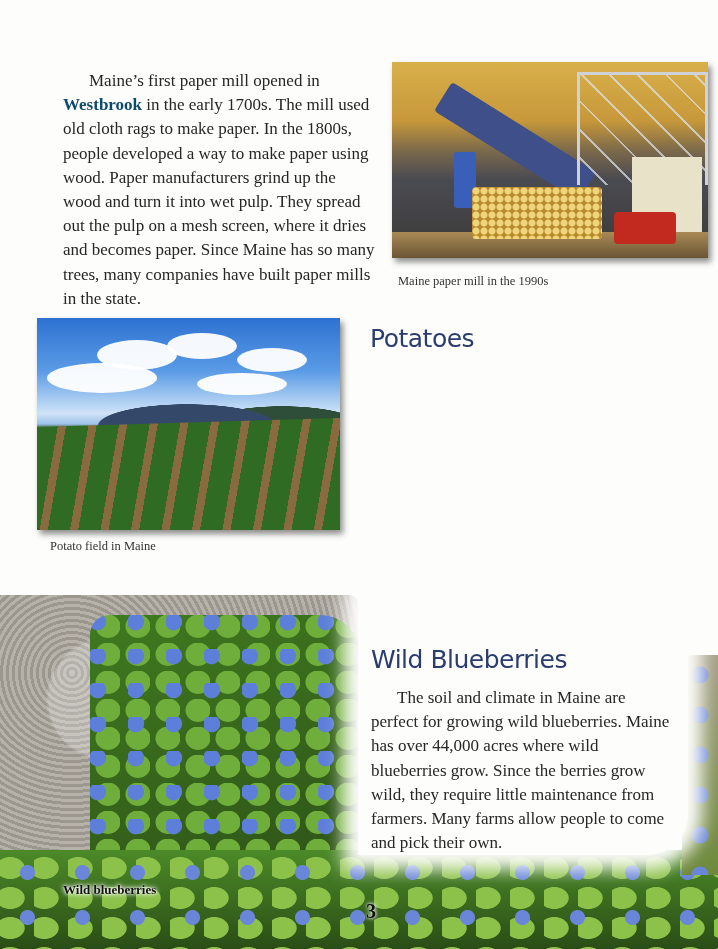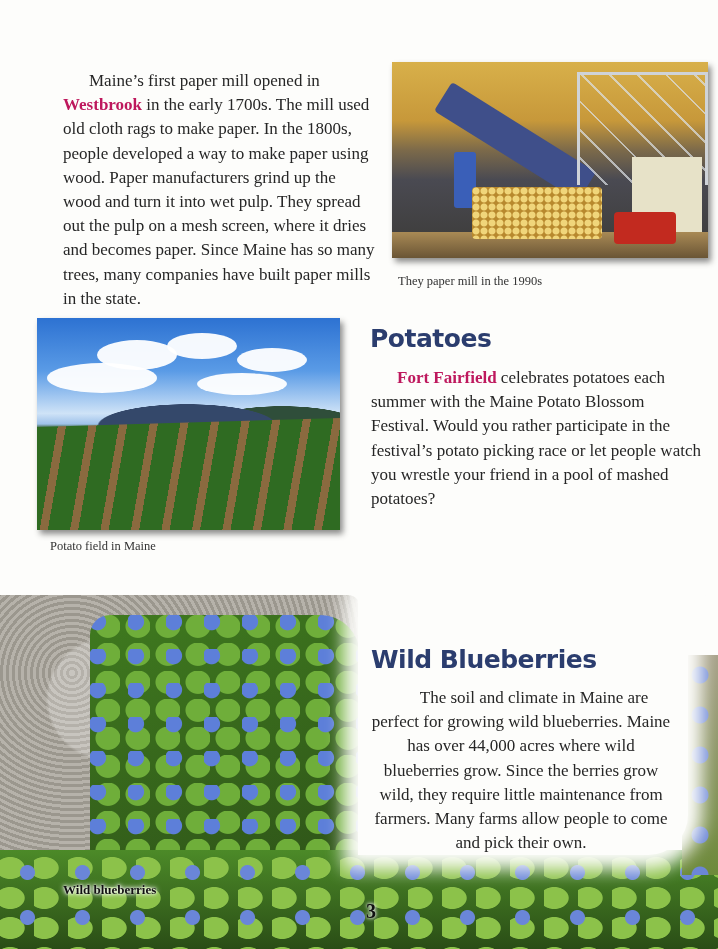--- a/index.html
+++ b/index.html
@@ -7,25 +7,25 @@
     width:718px; height:949px; position:relative; overflow:hidden;
     background:#fdfdfb;
     font-family:"Liberation Serif","DejaVu Serif",serif;
     color:#2a2a2a;
   }
   .para {
     position:absolute; font-size:17px; line-height:24.2px; margin:0;
     color:#262626;
   }
   .para p { margin:0; text-indent:26px; }
-  .hl { color:#be185d; font-weight:bold; }
+  .hl { color:#0c4a6e; font-weight:bold; }
   .heading {
     position:absolute; margin:0;
     font-family:"DejaVu Sans","Liberation Sans",sans-serif;
-    font-size:25px; font-weight:bold; color:#2b3d6e; letter-spacing:-0.5px;
+    font-size:25px; font-weight:normal; color:#2b3d6e; letter-spacing:-0.5px;
   }
   .caption {
     position:absolute; font-size:12.5px; color:#333;
   }
   .photo { position:absolute; box-shadow:3px 4px 6px rgba(0,0,0,0.45); overflow:hidden; }
 
   
   #mill {
     left:392px; top:62px; width:316px; height:196px;
     background:
@@ -110,37 +110,36 @@
 
 <div id="mill" class="photo">
   <div class="conveyor"></div>
   <div class="frame"></div>
   <div class="building"></div>
   <div class="bin"></div>
   <div class="ground"></div>
   <div class="logs"></div>
   <div class="truck"></div>
 </div>
-<div class="caption" style="left:398px; top:274px;">They paper mill in the 1990s</div>
+<div class="caption" style="left:398px; top:274px;">Maine paper mill in the 1990s</div>
 
 <div id="field" class="photo">
   <div class="cloud" style="left:60px; top:22px; width:80px; height:30px;"></div>
   <div class="cloud" style="left:10px; top:45px; width:110px; height:30px;"></div>
   <div class="cloud" style="left:130px; top:15px; width:70px; height:26px;"></div>
   <div class="cloud" style="left:200px; top:30px; width:70px; height:24px;"></div>
   <div class="cloud" style="left:160px; top:55px; width:90px; height:22px;"></div>
   <div class="hills"></div>
   <div class="rows"></div>
 </div>
 <div class="caption" style="left:50px; top:539px;">Potato field in Maine</div>
 
 <h2 class="heading" style="left:370px; top:324px;">Potatoes</h2>
 <div class="para" style="left:371px; top:366px; width:335px;">
-  <p><span class="hl">Fort Fairfield</span><span> celebrates potatoes each summer with the Maine Potato Blossom Festival. Would you rather participate in the festival’s potato picking race or let people watch you wrestle your friend in a pool of mashed potatoes?</span></p>
 </div>
 
 <h2 class="heading" style="left:371px; top:645px;">Wild Blueberries</h2>
-<div class="para" style="left:371px; top:686px; width:300px;text-align:center;">
+<div class="para" style="left:371px; top:686px; width:300px;">
   <p>The soil and climate in Maine are perfect for growing wild blueberries. Maine has over 44,000 acres where wild blueberries grow. Since the berries grow wild, they require little maintenance from farmers. Many farms allow people to come and pick their own.</p>
 </div>
 
 <div class="berry-caption">Wild blueberries</div>
 <div class="page-num">3</div>
 
 </body></html>

